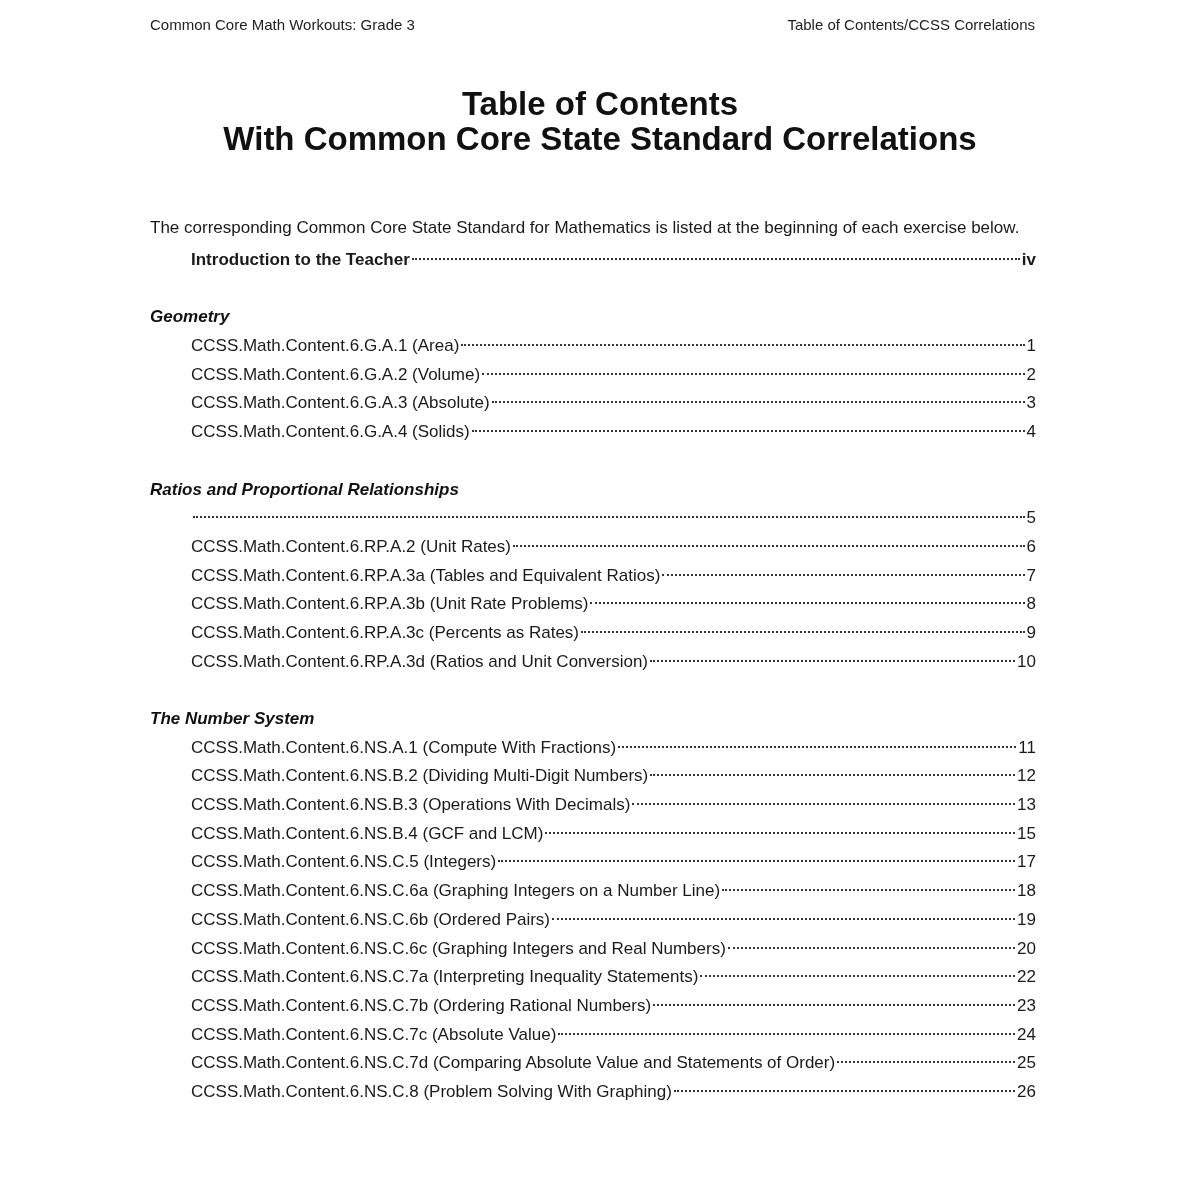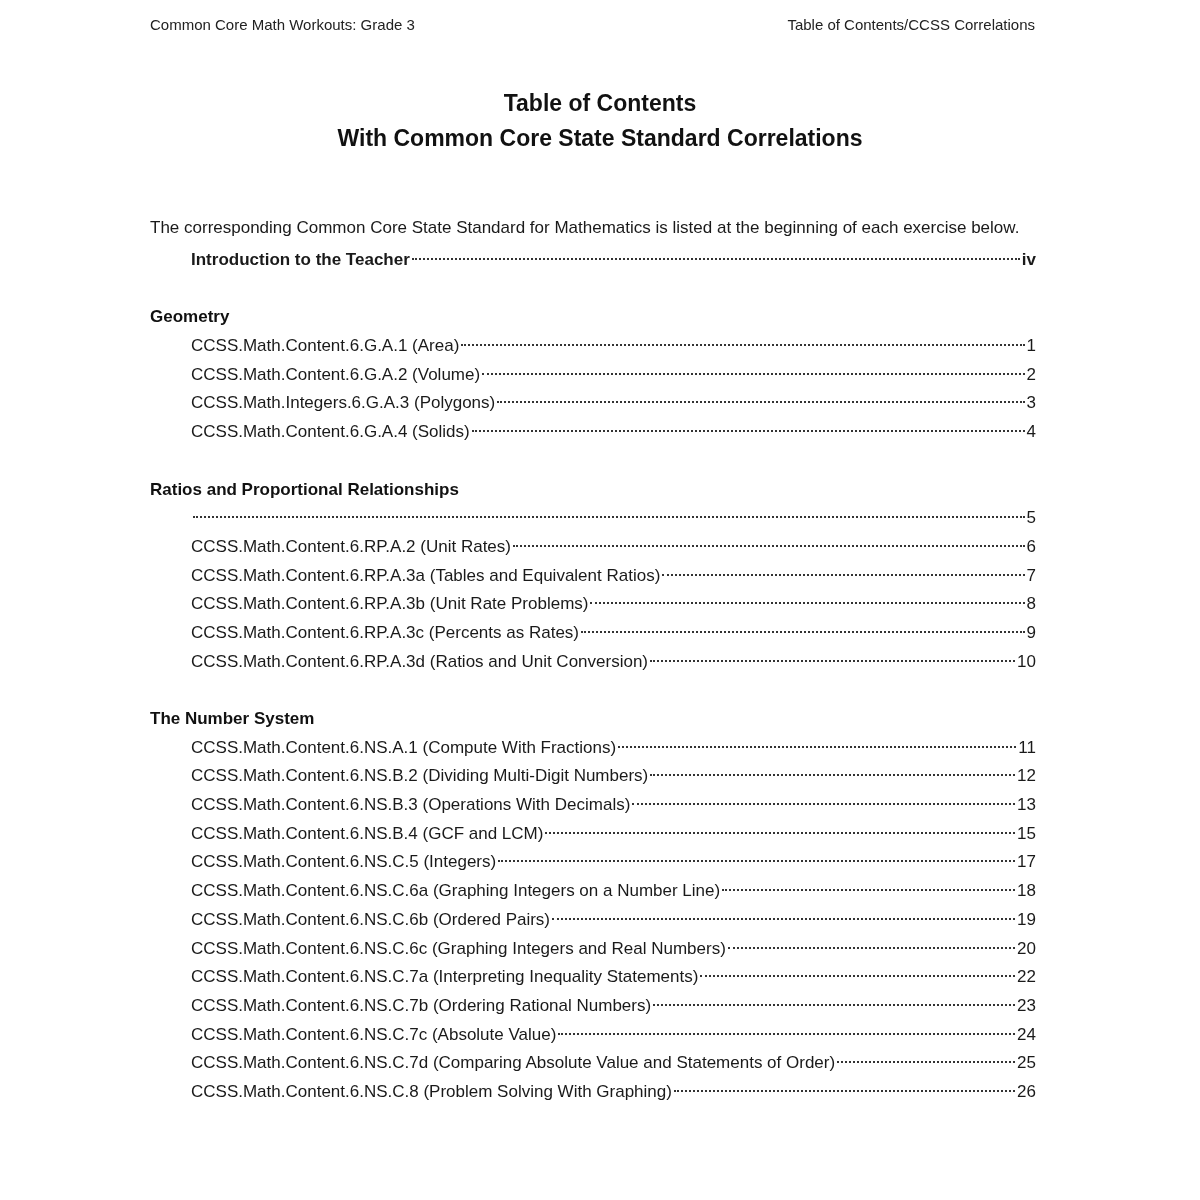--- a/index.html
+++ b/index.html
@@ -7,21 +7,21 @@
       width: 1200px; height: 1200px; position: relative; overflow: hidden;
       font-family: "Liberation Sans", sans-serif; color: #111111;
     }
     .running-head {
       position: absolute; top: 16px; left: 150px; right: 165px;
       display: flex; justify-content: space-between;
       font-size: 15px; color: #222;
     }
     .title-block {
       position: absolute; top: 86px; left: 0; right: 0; text-align: center;
-      font-weight: bold; font-size: 23px; line-height: 35px; color: #111;
+      font-weight: bold; font-size: 33px; line-height: 35px; color: #111;
     }
     .intro {
       position: absolute; top: 174px; left: 150px; width: 886px;
       font-size: 17px; line-height: 24px; text-align: justify; color: #1a1a1a; margin-top: 42px;
     }
     .toc {
       position: absolute; top: 246px; left: 150px; width: 886px;
     }
     .toc-row {
       display: flex; align-items: baseline; height: 28.7px; line-height: 28.7px;
@@ -29,21 +29,21 @@
     }
     .toc-row .label { flex: 0 0 auto; }
     .toc-row .leader {
       flex: 1 1 auto; overflow: hidden; margin: 0 2px;
       border-bottom: 2px dotted #333; height: 0; align-self: auto;
       position: relative; top: -5px;
     }
     .toc-row .page { flex: 0 0 auto; text-align: right; }
     .toc-row.bold { font-weight: bold; }
     .section-head {
-      height: 28.7px; line-height: 28.7px; font-size: 17px; font-weight: bold; color: #111;
+      height: 28.7px; line-height: 28.7px; font-size: 17px; font-weight: bold; color: #111; font-style: italic;
     }
     .gap { height: 28.7px; }
     .footer {
       position: absolute; top: 1220px; left: 150px; font-size: 11px; color: #333; text-align: right;
     }
     .footer .page-num { position: absolute; left: 440px; top: 0; }
   </style>
 </head>
 <body>
 
@@ -72,21 +72,21 @@
         <span class="label">CCSS.Math.Content.6.G.A.1 (Area)</span>
         <span class="leader"></span>
         <span class="page">1</span>
       </div>
       <div class="toc-row">
         <span class="label">CCSS.Math.Content.6.G.A.2 (Volume)</span>
         <span class="leader"></span>
         <span class="page">2</span>
       </div>
       <div class="toc-row">
-        <span class="label">CCSS.Math.Integers.6.G.A.3 (Polygons)</span>
+        <span class="label">CCSS.Math.Content.6.G.A.3 (Absolute)</span>
         <span class="leader"></span>
         <span class="page">3</span>
       </div>
       <div class="toc-row">
         <span class="label">CCSS.Math.Content.6.G.A.4 (Solids)</span>
         <span class="leader"></span>
         <span class="page">4</span>
       </div>
       <div class="gap"></div>
       <div class="section-head">Ratios and Proportional Relationships</div>

